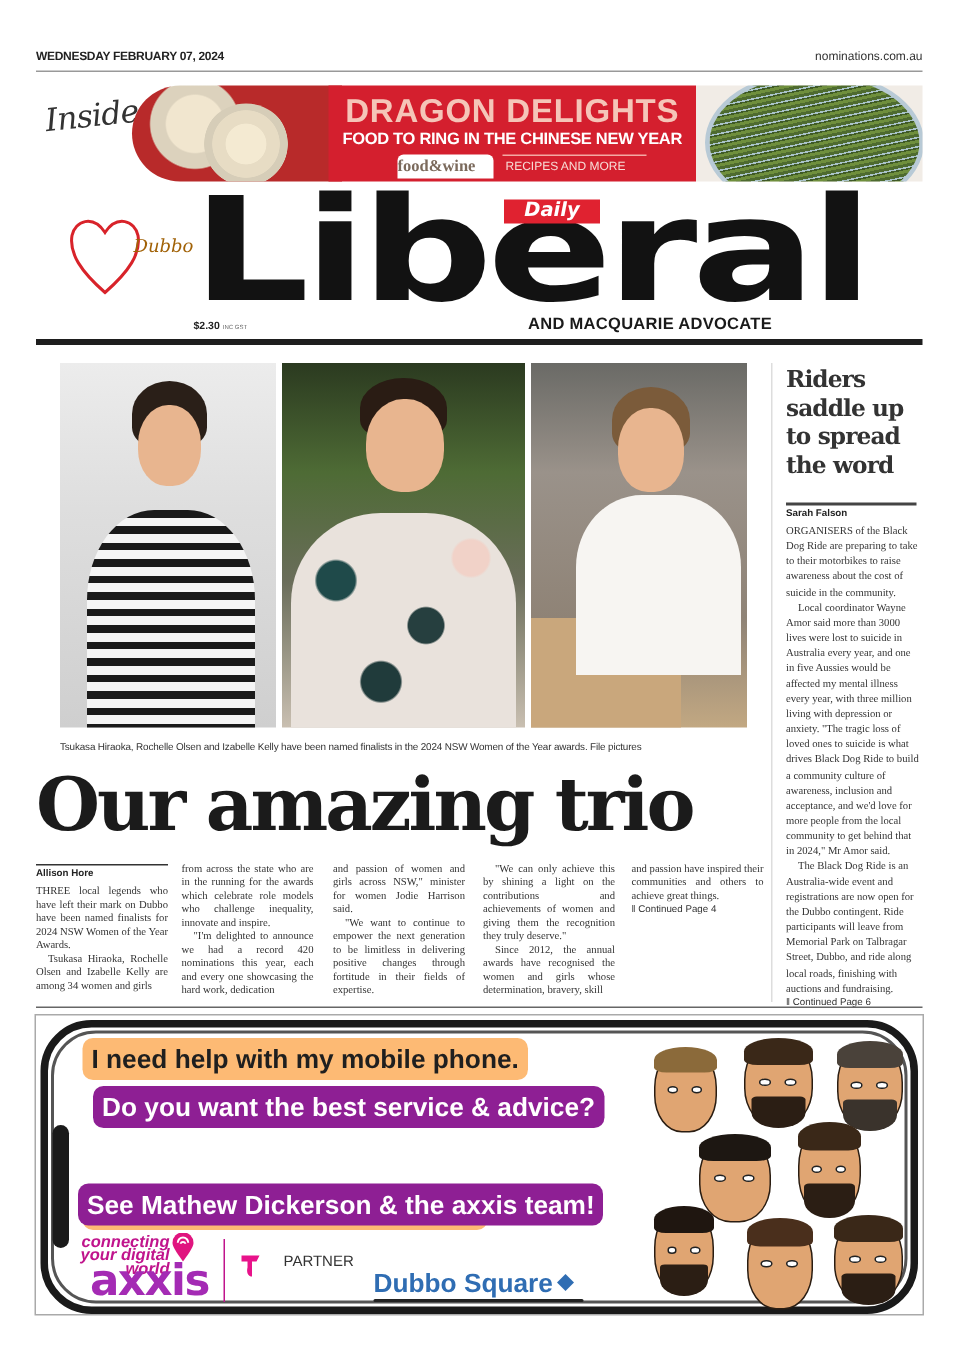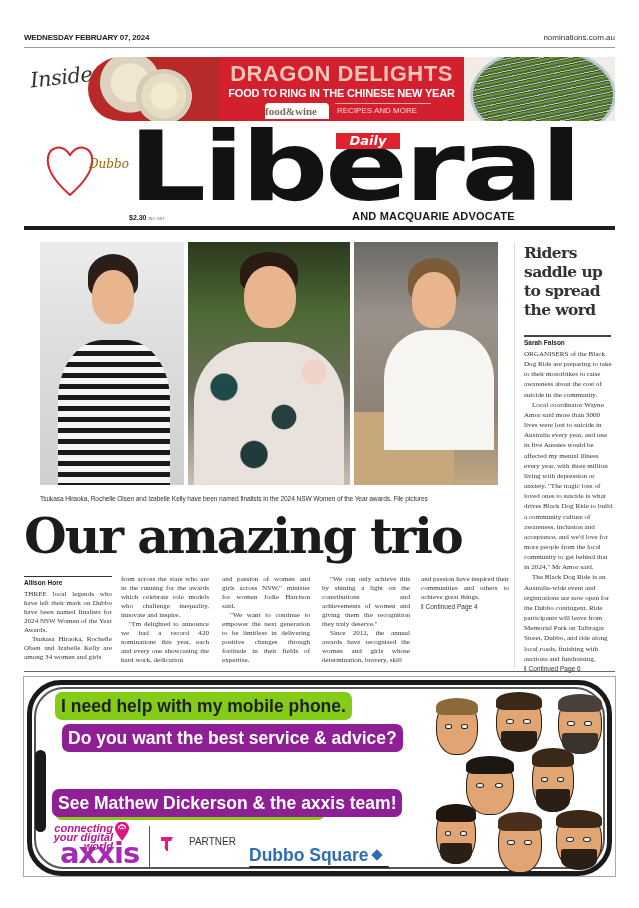--- a/index.html
+++ b/index.html
@@ -73,21 +73,21 @@
   .side-by { position: absolute; left: 524px; top: 339px; font-family: "Liberation Sans", sans-serif; font-size: 6.5px; font-weight: bold; color: #222; }
   .side-body { position: absolute; left: 524px; top: 349px; width: 90px; font-size: 7.1px; line-height: 10.15px; color: #333; }
   .side-body p.ind { text-indent: 8px; }
 
   
   .ad { position: absolute; left: 23px; top: 676px; width: 593px; height: 201px; border: 1px solid #aaa; background: #fff; overflow: hidden; }
   .phone { position: absolute; left: 3px; top: 3px; width: 585px; height: 196px; border: 5px solid #1a1a1a; border-radius: 34px; }
   .phone::before { content: ""; position: absolute; left: 2px; top: 2px; right: 2px; bottom: 2px; border: 2px solid #555; border-radius: 30px; }
   .notch-side { position: absolute; left: 11px; top: 73px; width: 11px; height: 82px; background: #1a1a1a; border-radius: 6px; }
   .bubble { position: absolute; font-family: "Liberation Sans", sans-serif; font-weight: bold; font-size: 17.5px; white-space: nowrap; height: 28px; line-height: 28px; padding: 0 6px; border-radius: 7px; }
-  .b-grey { background: #84cc16; color: #1f1f1f; }
+  .b-grey { background: #fdba74; color: #1f1f1f; }
   .b-purple { background: #8e1f94; color: #fff; }
   .b1 { left: 55px; top: 692px; }
   .b2 { left: 62px; top: 724px; }
   .b3 { left: 55px; top: 756px; margin-top: 36px; }
   .b4 { left: 52px; top: 789px; }
   .axxis-tag { position: absolute; left: 47px; top: 824px; font-family: "Liberation Sans", sans-serif; font-style: italic; font-weight: bold; font-size: 11px; line-height: 9px; color: #c0148c; text-align: right; width: 66px; }
   .axxis-logo { position: absolute; left: 60px; top: 836px; font-family: "DejaVu Sans", sans-serif; font-weight: bold; font-size: 29px; color: #a42bb4; letter-spacing: -1px; }
   .pin { position: absolute; left: 114px; top: 822px; width: 16px; height: 20px; }
   .vdiv { position: absolute; left: 149px; top: 826px; width: 1px; height: 42px; background: #c0148c; }
   .telstra { position: absolute; left: 160px; top: 835px; width: 14px; height: 18px; }

